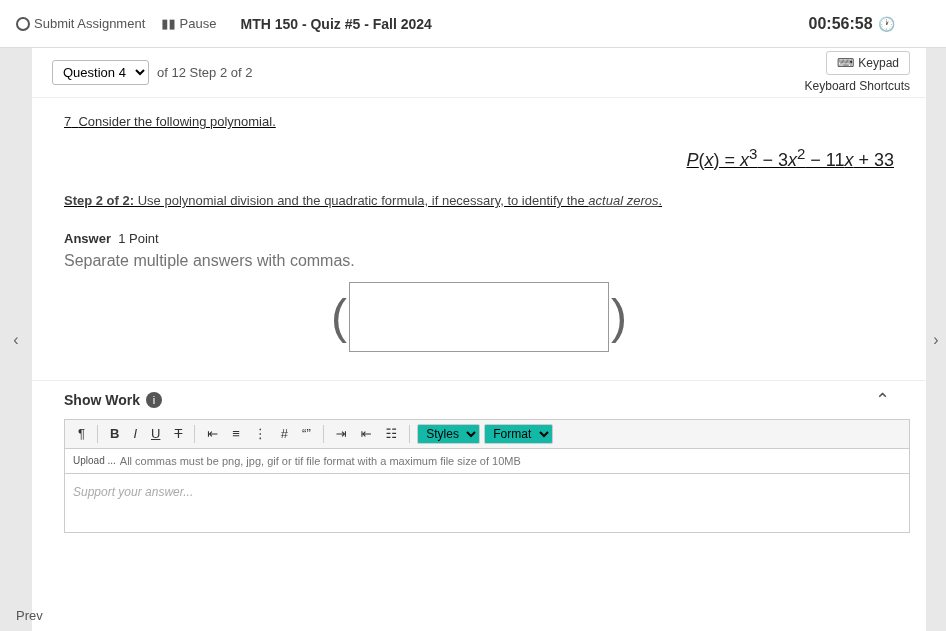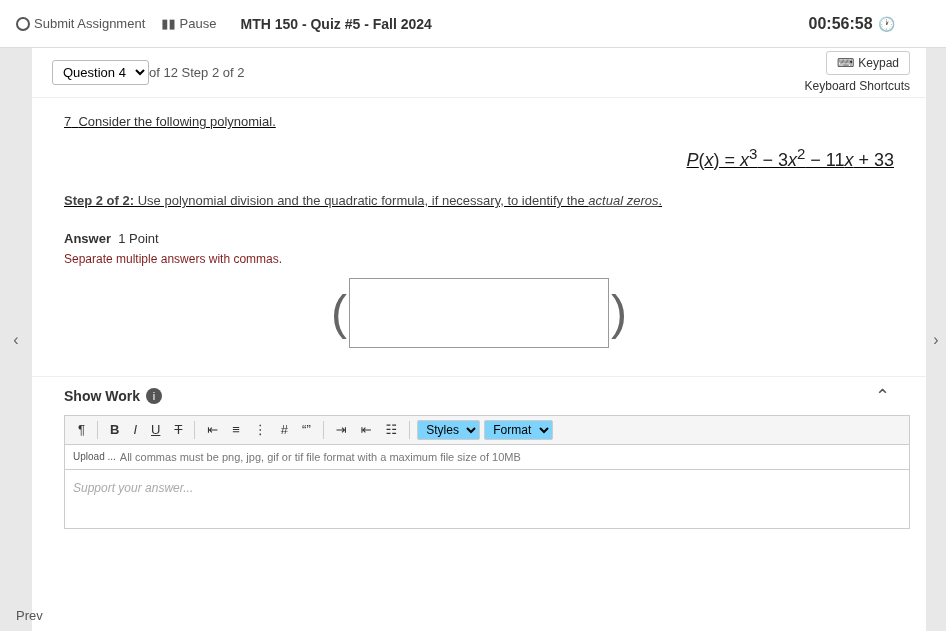--- a/index.html
+++ b/index.html
@@ -113,20 +113,21 @@
       overflow-y: auto;
       padding: 0;
     }
 
     
     .question-header {
       padding: 12px 20px;
       border-bottom: 1px solid #eee;
       display: flex;
       align-items: center;
+      gap: 8px;
     }
     .question-select {
       border: 1px solid #bbb;
       border-radius: 3px;
       padding: 3px 6px;
       font-size: 13px;
       background: #fff;
       cursor: pointer;
     }
     .question-of {
@@ -167,22 +168,22 @@
     }
     .answer-label {
       font-size: 13px;
       color: #333;
       margin-bottom: 6px;
     }
     .answer-label span {
       font-weight: 400;
     }
     .separate-note {
-      font-size: 12px;
-      color: #7f1d1d;
+      font-size: 16px;
+      color: #737373;
       margin-bottom: 12px;
     }
 
     
     .answer-input-wrap {
       display: flex;
       align-items: center;
       justify-content: center;
       margin: 12px 0 20px 0;
     }
@@ -286,21 +287,21 @@
       height: 18px;
       background: #ccc;
       margin: 0 3px;
     }
     .toolbar-select {
       border: 1px solid #ccc;
       border-radius: 2px;
       padding: 1px 4px;
       font-size: 12px;
       cursor: pointer;
-      background: #7dd3fc;
+      background: #14b8a6;
     }
 
     
     .upload-area {
       padding: 6px 8px;
       border: 1px solid #ccc;
       border-bottom: none;
       background: #fff;
       display: flex;
       align-items: center;

